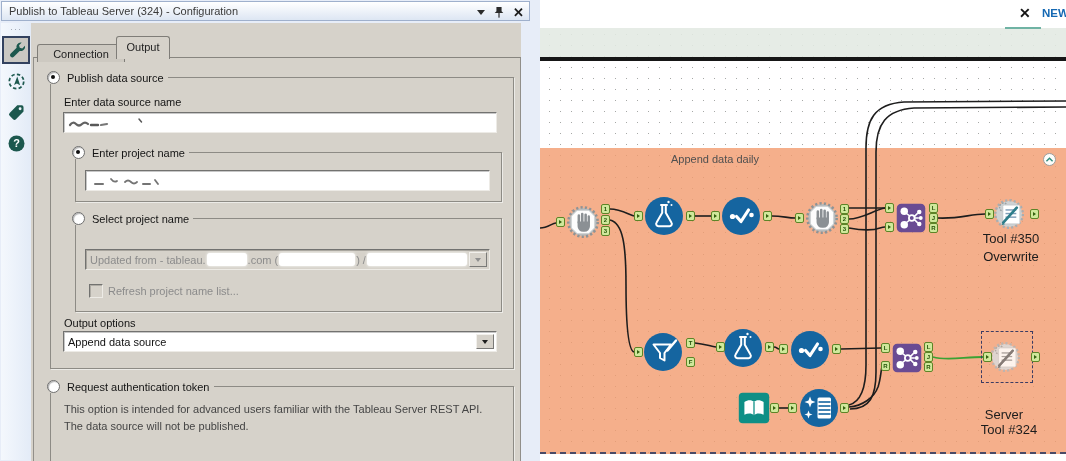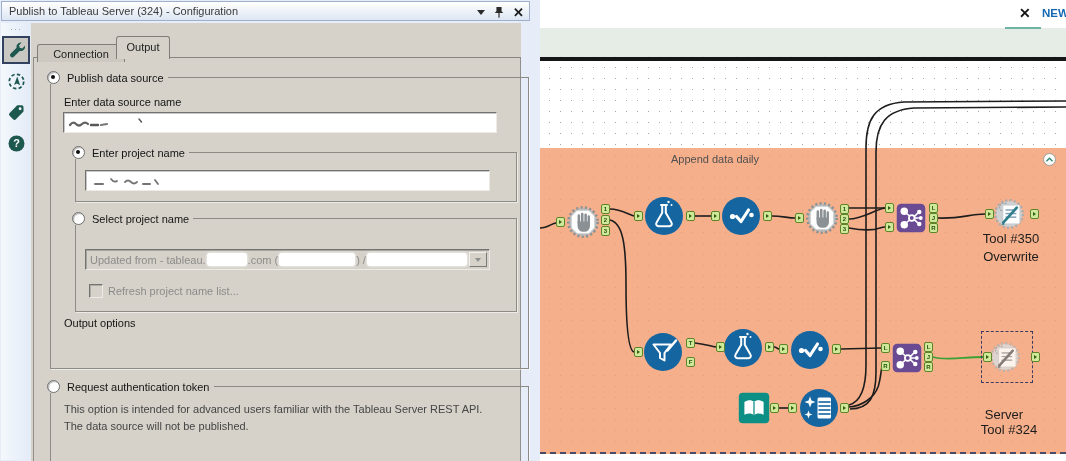--- a/index.html
+++ b/index.html
@@ -17,21 +17,21 @@
   .toolstrip{left:1px;top:23px;width:30px;height:437px;background:linear-gradient(90deg,#f4f8fd,#e3ebf7);}
   .grip{text-align:center;color:#9aa2ad;font-size:9px;letter-spacing:1px;line-height:8px;margin-top:2px;}
   .tsbtn{width:24px;height:24px;margin:3px auto;display:flex;align-items:center;justify-content:center;border:2px solid transparent;}
   .tsbtn.sel{background:#c9c7c2;border:2px solid #32415f;}
   .panel-body{left:31px;top:23px;width:490px;height:438px;background:#d6d2ca;}
   .frame{left:33px;top:57px;width:486px;height:404px;border:1px solid #918f8a;border-top-color:#87857f;background:#d6d2ca;}
   .tab{position:absolute;box-sizing:border-box;font-size:11px;color:#222;text-align:center;
        border:1px solid #7f7d78;border-bottom:none;border-radius:3px 3px 0 0;background:#cdc9c1;}
   .tab.inactive{left:37px;top:44px;width:88px;height:18px;line-height:18px;text-align:center;}
   .tab.active{left:116px;top:36px;width:54px;height:23px;line-height:20px;background:#d6d2ca;z-index:3;}
-  .grp{position:absolute;border:1px solid #8d8b85;box-shadow:1px 1px 0 rgba(255,255,255,.55);padding-left:15px;}
+  .grp{position:absolute;border:1px solid #8d8b85;box-shadow:1px 1px 0 rgba(255,255,255,.55);}
   .legend{position:absolute;top:-7px;display:flex;align-items:center;gap:7px;background:#d6d2ca;padding:0 4px;font-size:11px;color:#141414;white-space:nowrap;}
   .radio{width:11px;height:11px;border-radius:50%;background:#fff;border:1px solid #6e6e6e;
          box-shadow:inset 1px 1px 1px rgba(0,0,0,.3);position:relative;flex:none;}
   .radio.sel::after{content:"";position:absolute;left:3px;top:3px;width:4px;height:4px;border-radius:50%;background:#101010;}
   .flabel{position:absolute;font-size:11px;color:#141414;white-space:nowrap;}
   .sunken{position:absolute;background:#fff;border:1px solid;border-color:#727270 #edebe6 #edebe6 #727270;
           box-shadow:inset 1px 1px 0 rgba(0,0,0,.22);box-sizing:border-box;}
   .sunken.disabled{background:#d6d2ca;}
   .combo-text{display:flex;align-items:center;height:100%;padding-left:4px;font-size:11px;color:#8c8c8c;white-space:nowrap;overflow:hidden;}
   .blob{display:inline-block;height:13px;background:#fff;border-radius:3px;box-shadow:0 0 3px #fff;margin:0 1px;flex:none;}
@@ -170,20 +170,28 @@
         <span class="blob" style="width:100px;"></span>
     </div>
     <div class="combo-btn">
         <span class="arrow-dn dis"></span>
       </div>
   </div>
   <div class="cb" style="left:89px;top:284px;"></div>
   <div class="flabel dis-label" style="left:108px;top:285px;">Refresh project name list...</div>
 
   <div class="flabel" style="left:64px;top:317px;">Output options</div>
+  <div class="sunken" style="left:63px;top:331px;width:434px;height:21px;">
+    <div class="combo-text" style="color:#101010;">
+      <span>Append data source</span>
+    </div>
+    <div class="combo-btn">
+        <span class="arrow-dn"></span>
+      </div>
+  </div>
 
   <div class="grp" style="left:50px;top:386px;width:462px;height:90px;">
     <div class="legend" style="left:-8px;align-items:center;">
       <span class="radio"></span>
       <span>Request authentication token</span>
     </div>
   </div>
   <div class="note" style="left:64px;top:420px;">The data source will not be published.</div>
   <div class="note" style="left:64px;top:403px;">This option is intended for advanced users familiar with the Tableau Server REST API.</div>
 </div>

